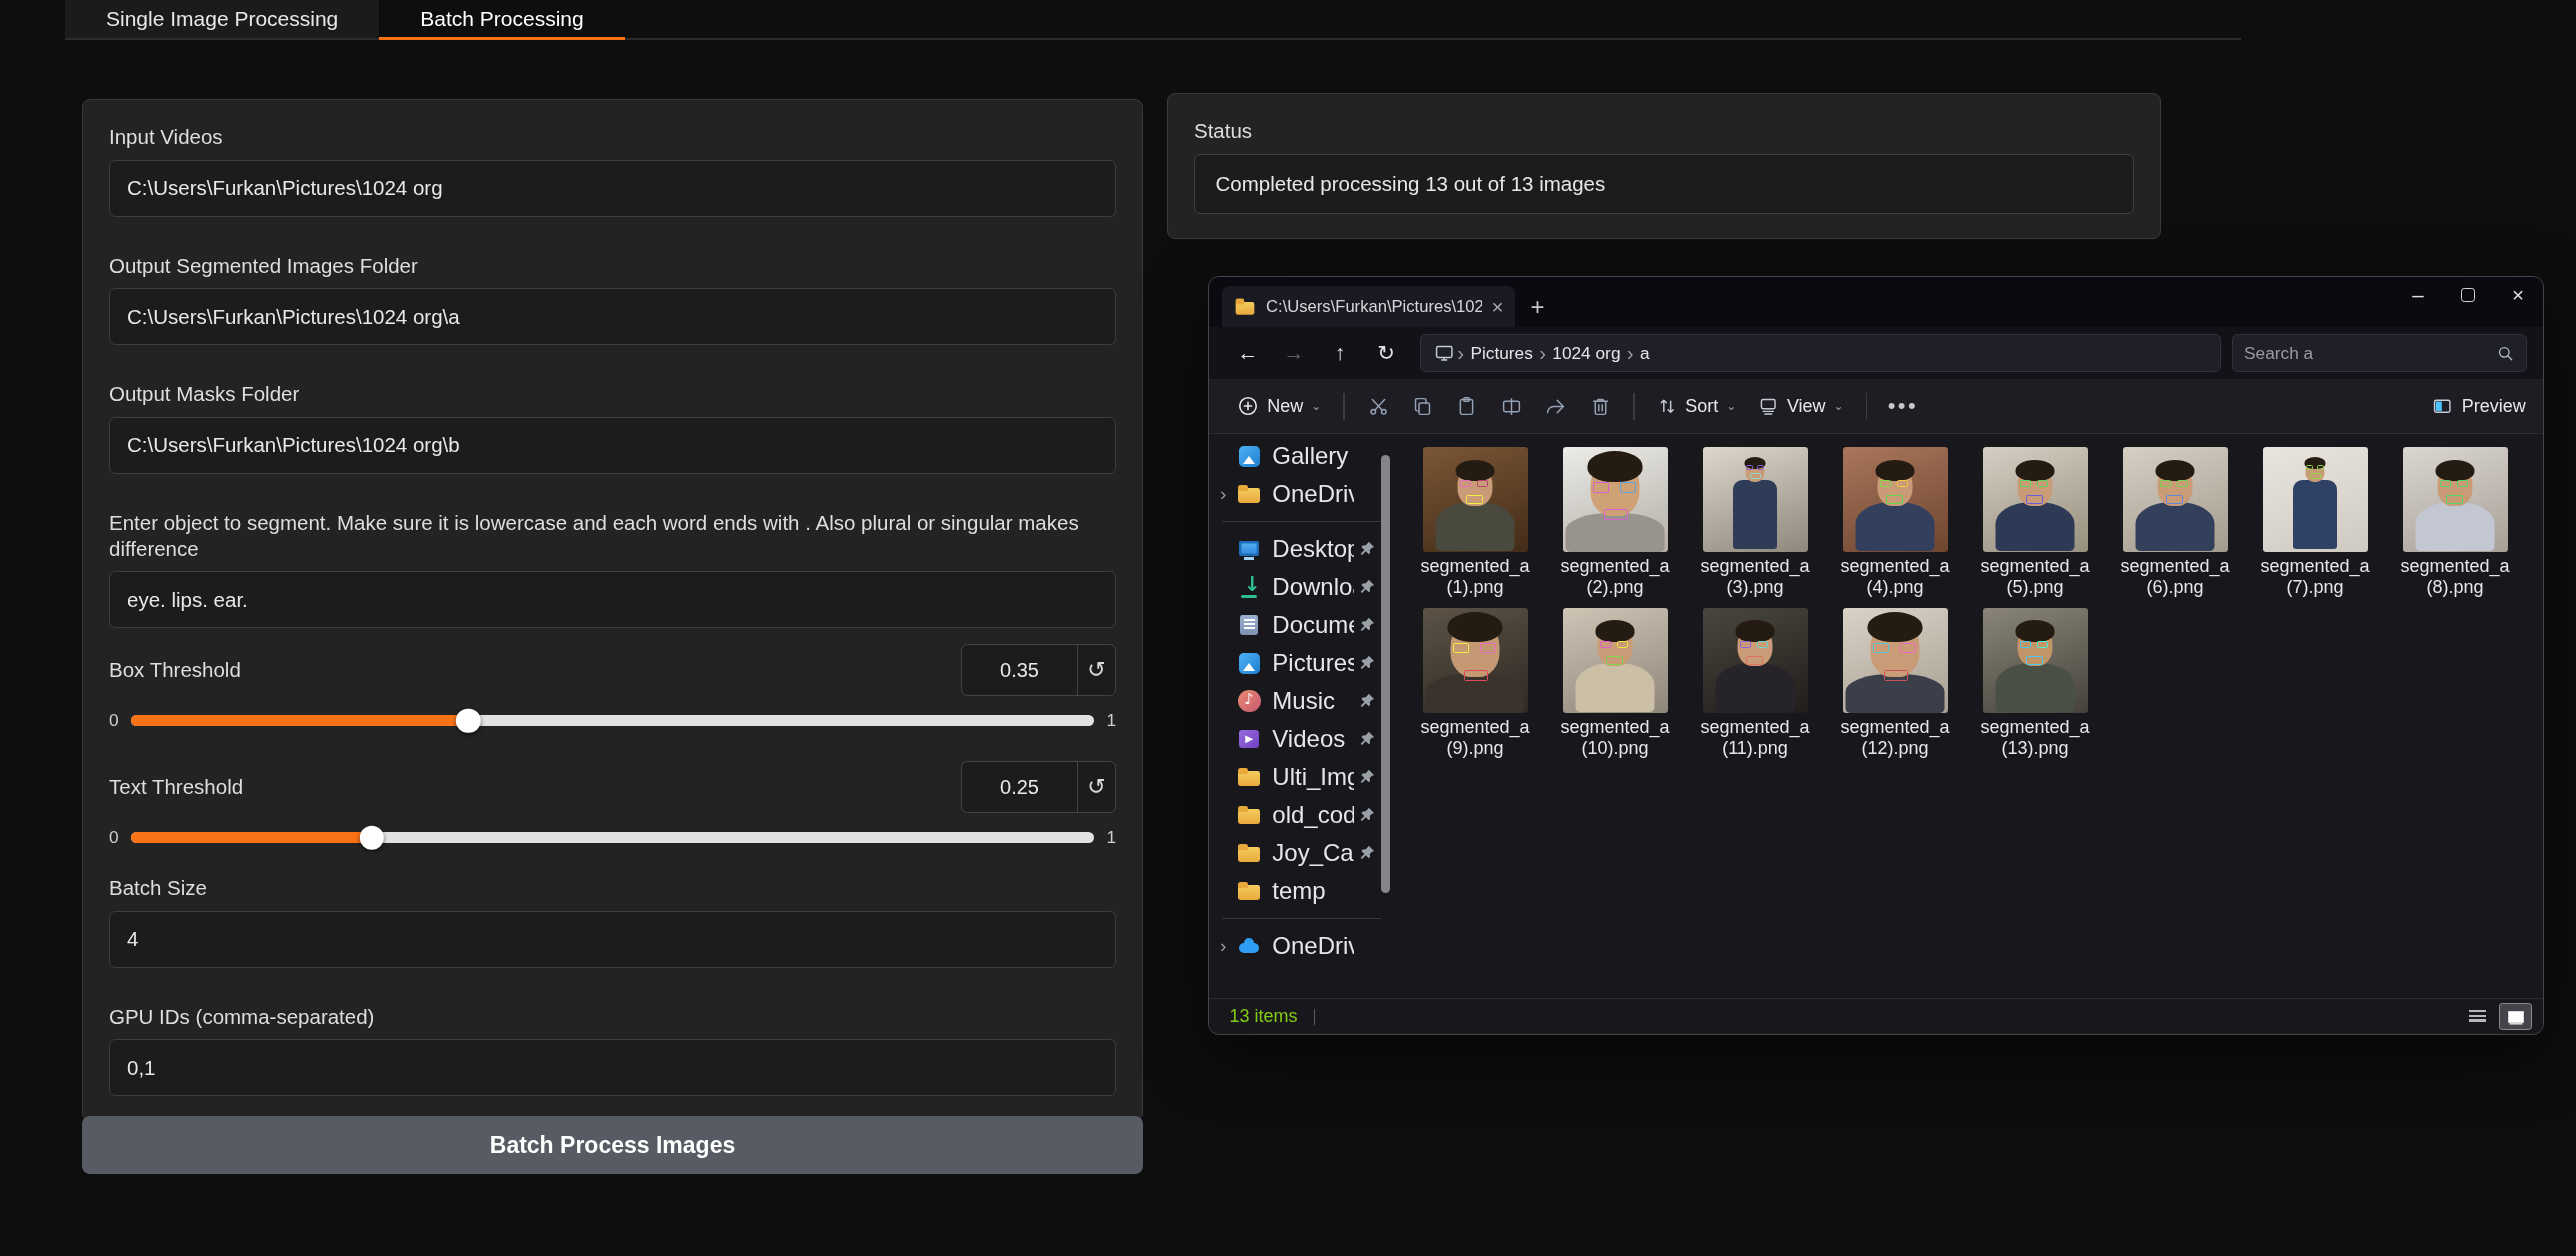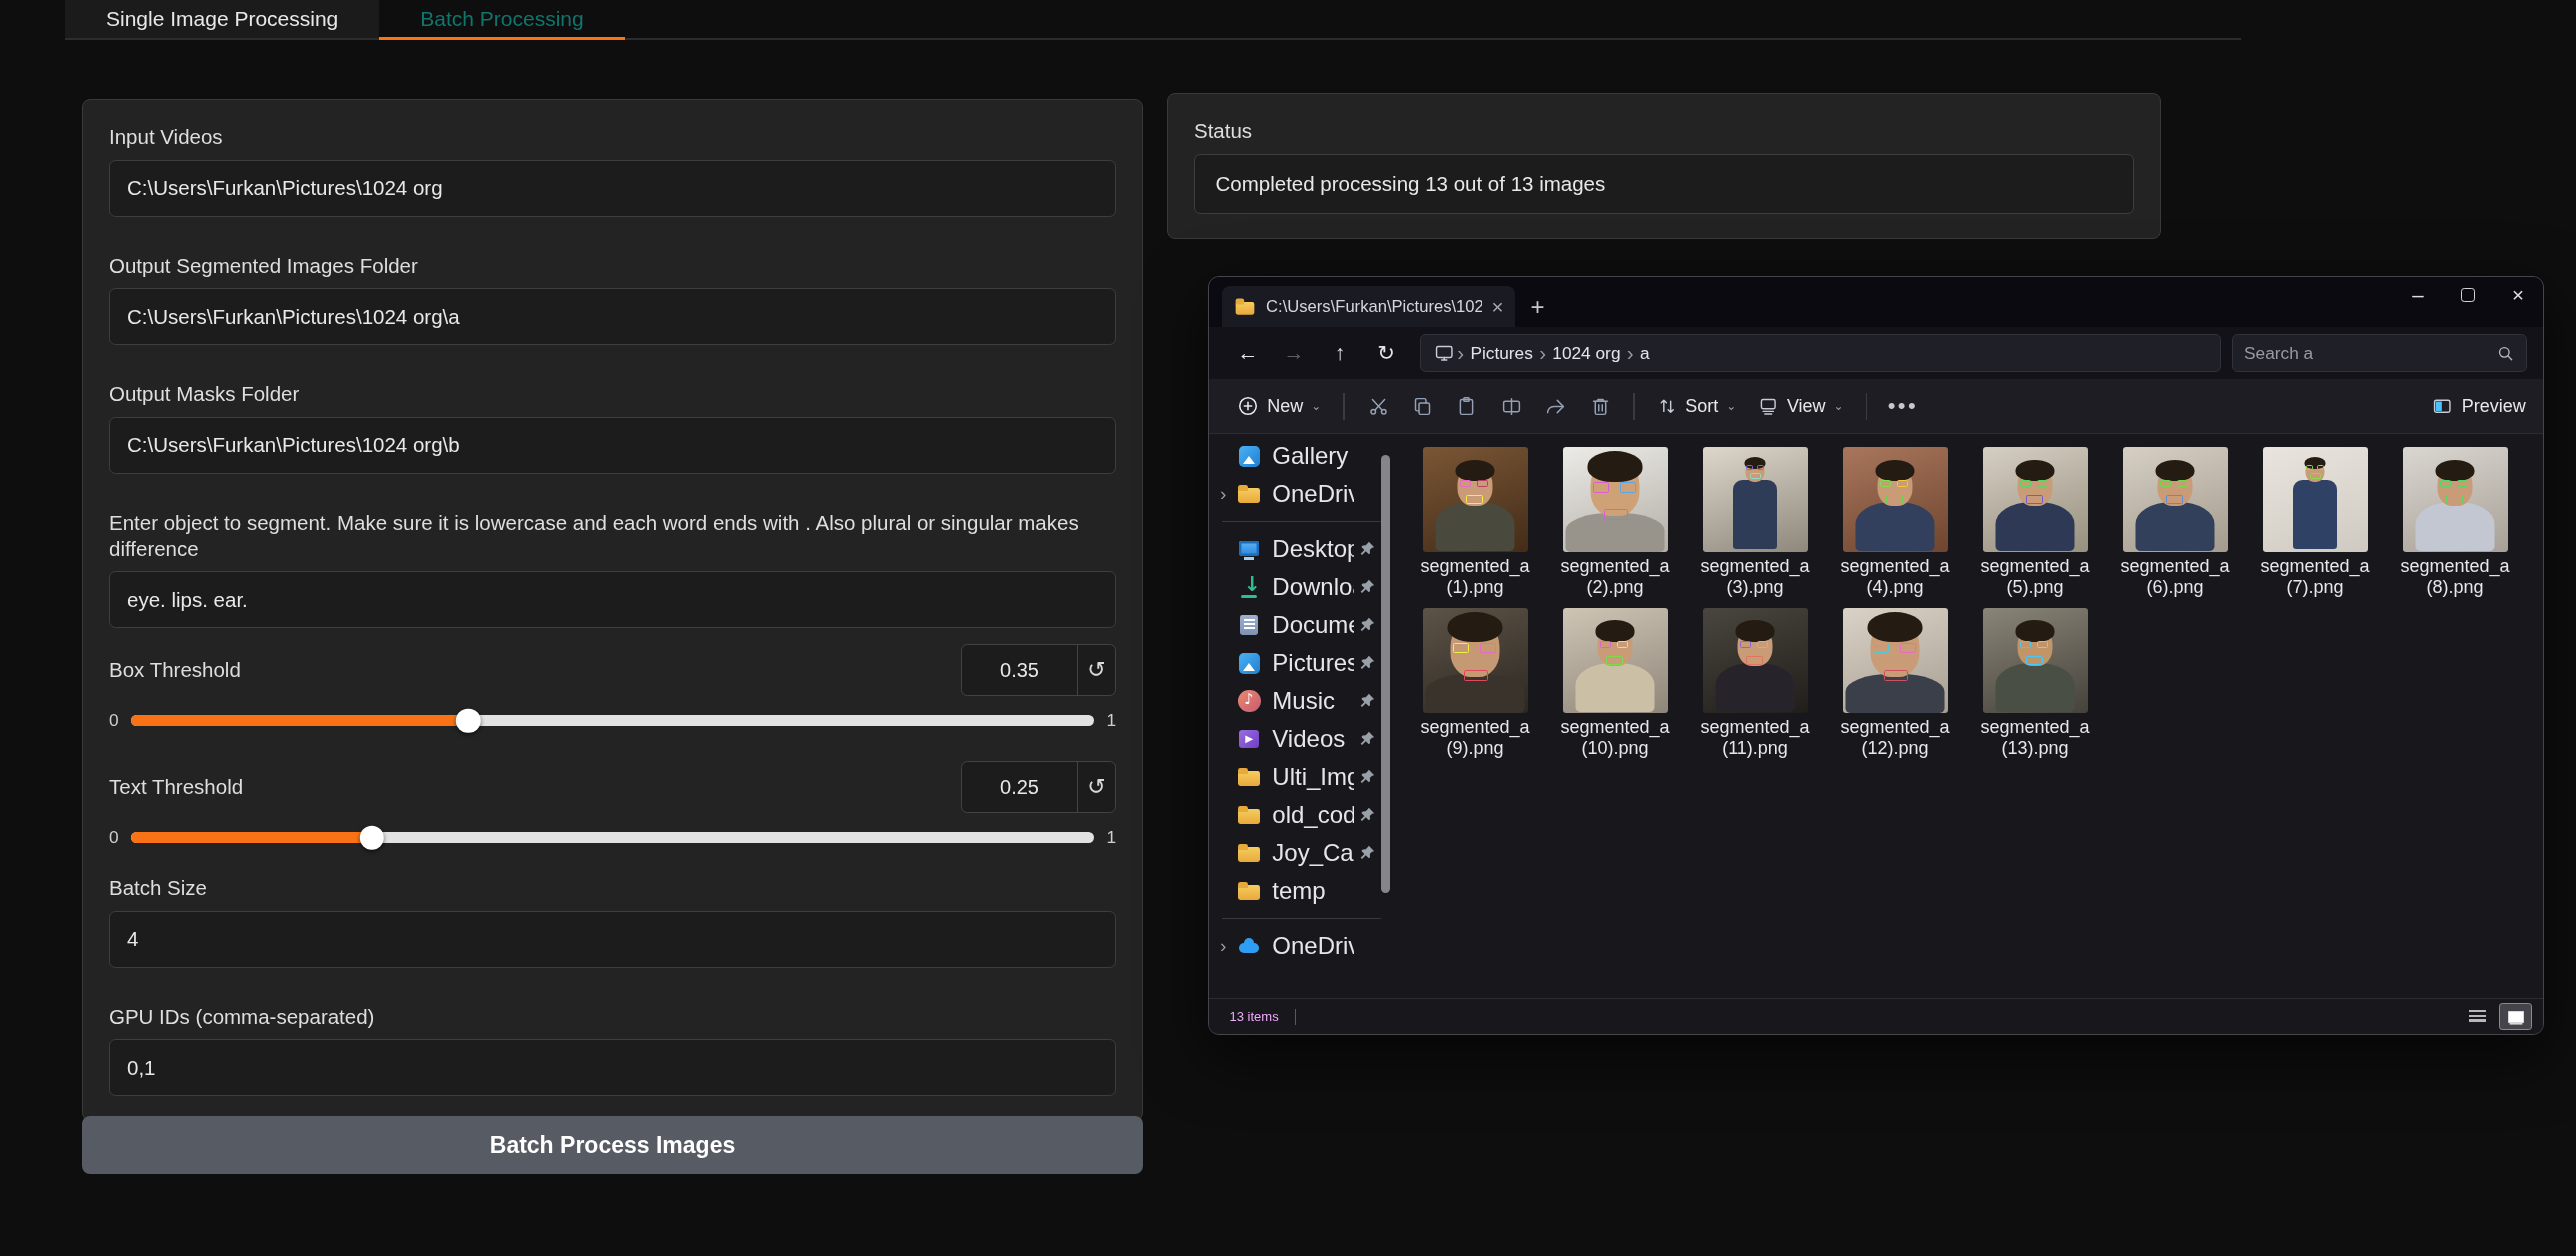--- a/index.html
+++ b/index.html
@@ -4,21 +4,21 @@
 <style>
   * { margin:0; padding:0; box-sizing:border-box; }
   html,body { width:2576px; height:1257px; background:#0e0e0e; overflow:hidden;
               font-family:"Liberation Sans","DejaVu Sans",sans-serif; }
 
   
   .tabbar { position:absolute; left:65px; top:0; width:2176px; height:40px;
             border-bottom:2.4px solid #2c2c2c; display:flex; align-items:stretch; }
   .tab { display:flex; align-items:center; padding:0 41px; font-size:21px; color:#e8e8e8; cursor:pointer; }
   .tab.inactive { background:#1b1b1b; }
-  .tab.active { color:#0f766e; position:relative; }
+  .tab.active { color:#ffffff; position:relative; }
   .tab.active::after { content:""; position:absolute; left:0; right:0; bottom:-2.4px; height:3.2px; background:#f97316; }
 
   .panel { position:absolute; background:#232323; border:0.8px solid #3a3a3a; border-radius:8px; padding:24px 26px; }
   .panel-left { left:82px; top:99px; width:1061px; }
   .panel-status { left:1167px; top:93px; width:994px; }
 
   .flabel { font-size:20.5px; color:#dedede; line-height:26px; }
   .tbox { width:100%; height:57px; margin-top:9.5px; background:#1c1c1c; border:0.8px solid #3e3e3e;
           border-radius:6.3px; color:#e8e8e8; font-size:20.5px; padding:0 20.5px;
           font-family:"Liberation Sans","DejaVu Sans",sans-serif; }
@@ -150,21 +150,21 @@
   .z-close .seg1 { left:30px; top:35px; width:16px; height:10.3px; }
   .z-close .seg2 { left:57px; top:35px; width:16px; height:10.3px; }
   .z-close .seg3 { left:41px; top:62px; width:24px; height:11px; }
   .z-far .seg1 { left:43px; top:18px; width:7px; height:4.7px; }
   .z-far .seg2 { left:54px; top:18px; width:7px; height:4.7px; }
   .z-far .seg3 { left:47px; top:26px; width:11px; height:5.5px; }
   .fname { margin-top:4px; font-size:18px; line-height:21px; color:#e8e8ea; text-align:center; }
 
   .statusbar { height:36px; background:#17171c; border-top:0.8px solid #2c2c31; display:flex; align-items:center;
                padding:0 11px 0 20.5px; flex:none; }
-  .sb-text { font-size:13px; color:#f0abfc; }
+  .sb-text { font-size:18px; color:#84cc16; }
   .sb-sep { width:1.6px; height:16px; background:#5a5a5e; margin-left:16px; }
   .sb-btn { width:33px; height:27px; display:flex; align-items:center; justify-content:center; border-radius:3.2px;
             cursor:pointer; margin-left:4.7px; }
   .sb-btn.active { background:#44444a; border:0.8px solid #8a8a90; }
   .lines-ic { width:17.3px; height:12.6px; background:repeating-linear-gradient(#b8b8bc 0 2.4px,transparent 2.4px 4.7px); }
   .thumb-ic { width:16px; height:12px; background:#ffffff; border:1.6px solid #d8d8da; border-radius:0.8px; box-shadow:0 3.2px 0 -1.6px #d8d8da; }
 
   svg.lineic { stroke:#94a0b4; fill:none; stroke-width:1.7; stroke-linecap:round; stroke-linejoin:round; }
   svg.brightic { stroke:#c6ccd6; fill:none; stroke-width:1.7; stroke-linecap:round; stroke-linejoin:round; }
 </style>

